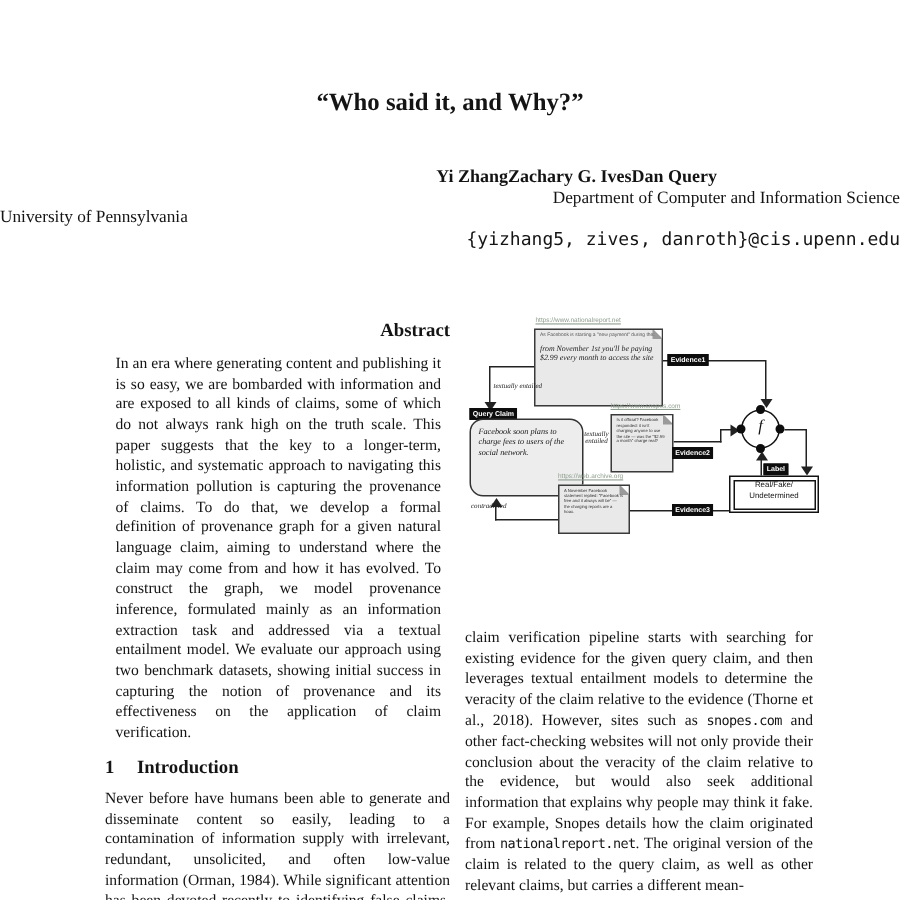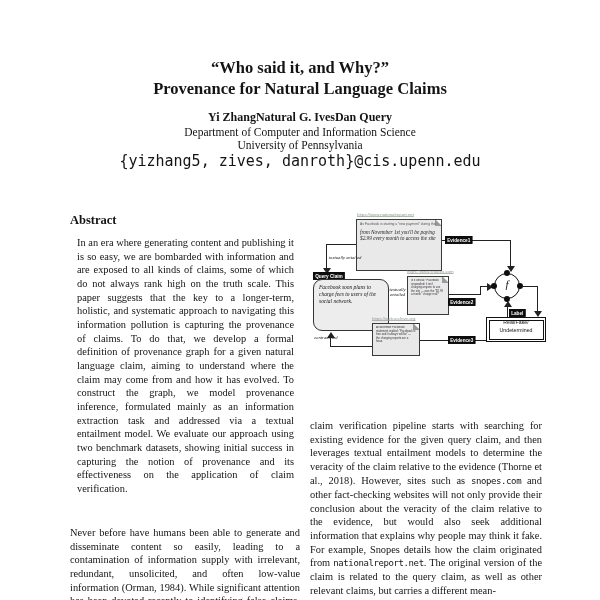--- a/index.html
+++ b/index.html
@@ -2,27 +2,27 @@
 <html><head>
 <meta charset="utf-8">
 <style>
   html,body{margin:0;padding:0;background:#888;}
   .page{position:relative;width:600px;height:600px;background:#fff;overflow:hidden;
         font-family:"Liberation Serif",serif;color:#141414;}
   
   .title{position:absolute;top:57px;left:0;right:0;text-align:center;font-weight:bold;
          font-size:16.5px;line-height:1.28;}
   .authors{position:absolute;top:110px;left:122px;right:122px;display:flex;
-           justify-content:center;font-weight:bold;font-size:12px;}
-  .affil1{position:absolute;top:126px;left:0;right:0;text-align:center;font-size:11.5px;}
-  .affil2{position:absolute;top:139px;left:0;right:0;text-align:center;font-size:11.5px;}
-  .emails{position:absolute;top:152px;left:0;right:0;text-align:center;
-          font-family:"DejaVu Sans Mono",monospace;font-size:15px;}
+           justify-content:flex-end;font-weight:bold;font-size:12px;}
+  .affil1{position:absolute;top:126px;left:0;right:0;text-align:right;font-size:11.5px;}
+  .affil2{position:absolute;top:139px;left:0;right:0;font-size:11.5px;}
+  .emails{position:absolute;top:152px;left:0;right:0;text-align:right;
+          font-family:"DejaVu Sans Mono",monospace;font-size:12px;}
   
-  .abs-head{position:absolute;top:213px;left:70px;width:230px;text-align:left;
+  .abs-head{position:absolute;top:213px;left:70px;width:230px;text-align:right;
             font-weight:bold;font-size:12.5px;}
   .abs-body{position:absolute;top:236px;left:77px;width:217px;text-align:justify;
             font-size:10.4px;line-height:1.315;}
   .sec-head{position:absolute;top:504px;left:70px;width:230px;font-weight:bold;font-size:12.5px;}
   .sec-num{display:inline-block;margin-right:15px;}
   .intro-body{position:absolute;top:526px;left:70px;width:230px;text-align:justify;
               font-size:10.4px;line-height:1.315;}
   .right-body{position:absolute;top:419px;left:310px;width:232px;text-align:justify;
               font-size:10.4px;line-height:1.32;}
   .caption{position:absolute;top:359px;left:310px;width:233px;text-align:justify;
@@ -70,33 +70,35 @@
   .result-inner{font-size:7.3px;line-height:1.35;transform:scale(0.72);transform-origin:50% 0;
         width:100%;padding-top:2px;font-family:"Liberation Sans",sans-serif;}
 </style>
 </head>
 <body>
 
 <div class="page">
 
   <div class="title">
     <div>“Who said it, and Why?”</div>
-    <div>Provenance for Natural Language Claims</div>
   </div>
   <div class="authors">
     <span>Yi Zhang</span>
-    <span>Natural G. Ives</span>
+    <span>Zachary G. Ives</span>
     <span>Dan Query</span>
   </div>
   <div class="affil1">Department of Computer and Information Science</div>
   <div class="affil2">University of Pennsylvania</div>
   <div class="emails">{yizhang5, zives, danroth}@cis.upenn.edu</div>
 
   <div class="abs-head">Abstract</div>
   <div class="abs-body"><span>In an era where generating content and publishing it is so easy, we are bombarded with information and are exposed to all kinds of claims, some of which do not always rank high on the truth scale. This paper suggests that the key to a longer-term, holistic, and systematic approach to navigating this information pollution is capturing the </span><span class="it">provenance</span><span> of claims. To do that, we develop a formal definition of </span><span class="it">provenance graph</span><span> for a given natural language claim, aiming to understand where the claim may come from and how it has evolved. To construct the graph, we model </span><span class="it">provenance inference</span><span>, formulated mainly as an information extraction task and addressed via a textual entailment model.  We evaluate our approach using two benchmark datasets, showing initial success in capturing the notion of provenance and its effectiveness on the application of claim verification.</span></div>
+  <div class="sec-head">
+    <span class="sec-num">1</span><span>Introduction</span>
+  </div>
   <div class="intro-body"><span>Never before have humans been able to generate and disseminate content so easily, leading to a contamination of information supply with irrelevant, redundant, unsolicited, and often low-value information (Orman, 1984).  While significant attention has been devoted recently to identifying false claims, relatively little effort has gone into understanding where claims originate.</span></div>
 
   <div class="fig">
 
     <div class="ln" style="left:132px;top:34px;width:68px;height:1px"></div>
     <div class="ln" style="left:200px;top:34px;width:1px;height:27px"></div>
     <div class="arr down" style="left:196.5px;top:60px"></div>
 
     <div class="ln" style="left:16px;top:38px;width:30px;height:1px"></div>
     <div class="ln" style="left:16px;top:38px;width:1px;height:26px"></div>

